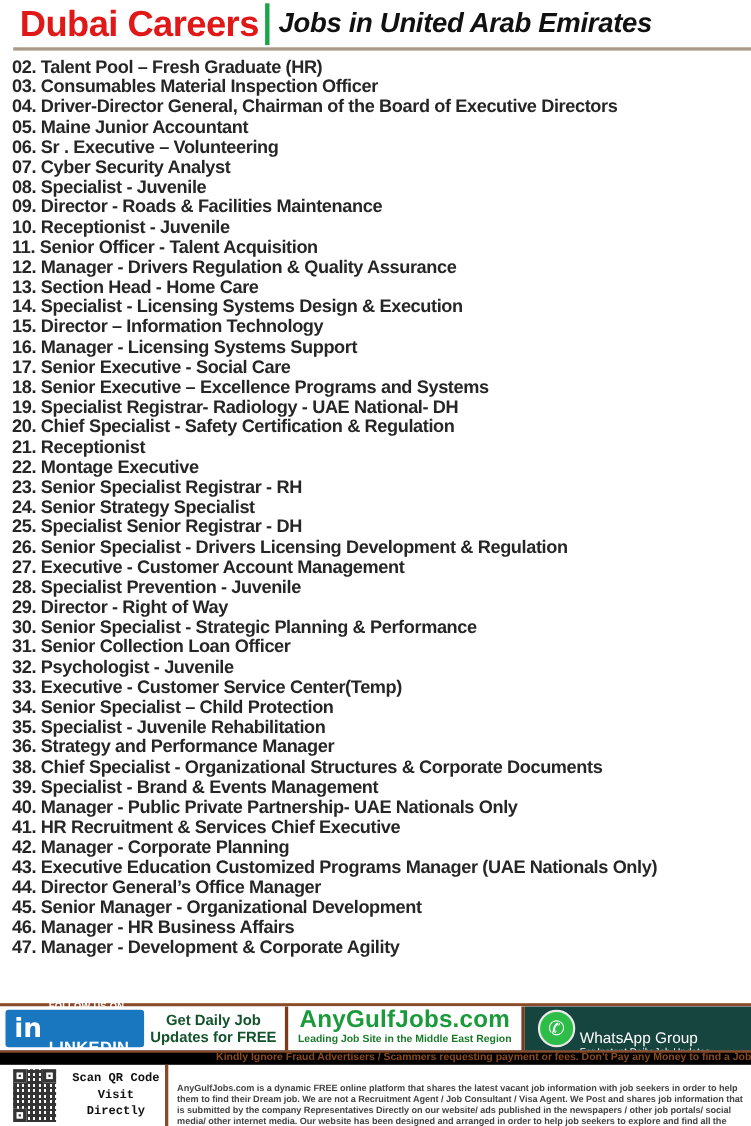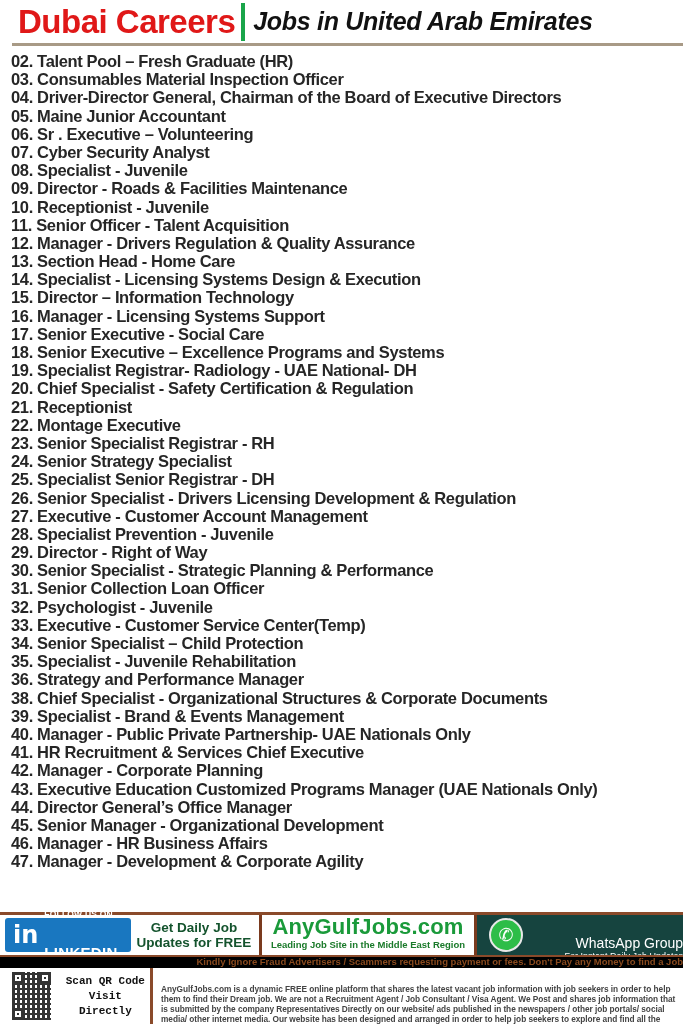--- a/index.html
+++ b/index.html
@@ -53,21 +53,21 @@
   .agj-sub { color: #1a7a2a; font-weight: bold; font-size: 9.5px; line-height: 12px; }
 
   .wa-box {
     flex: 1; background: #16443f; display: flex; align-items: center; color: #fff;
   }
   .wa-icon {
     width: 34px; height: 34px; border-radius: 50%; background: #2dbd48; margin: 0 4px 0 12px;
     border: 2px solid #e8e8e8; display: flex; align-items: center; justify-content: center;
     color: #fff; font-size: 18px; flex-shrink: 0;
   }
-  .wa-text { text-align: right; flex: 1; line-height: 1; margin-top: 36px; }
+  .wa-text { text-align: left; flex: 1; line-height: 1; margin-top: 36px; }
   .wa-title { font-size: 14px; font-weight: normal; }
   .wa-sub { font-size: 9px; margin-top: 2px; }
   .wa-countries { font-size: 6.5px; margin-top: 3px; }
 
   .fraud-bar {
     position: absolute; left: 0; top: 955px; width: 683px; height: 27px;
     border-top: 2px solid #8a4a2a; border-bottom: 3px solid #8a4a2a; background: #000000;
     text-align: right; color: #8a4a1e; font-weight: bold; font-size: 9.5px; line-height: 9px;
   }
 

